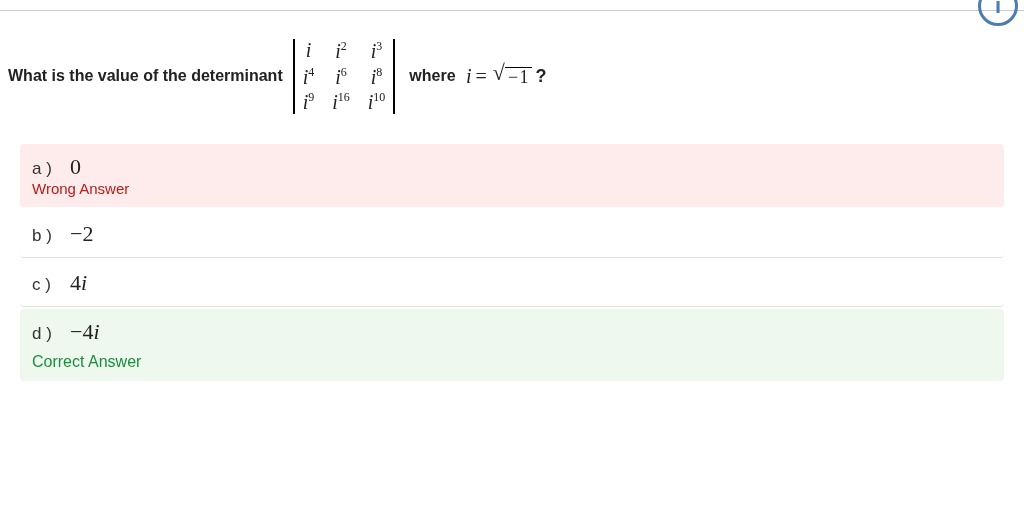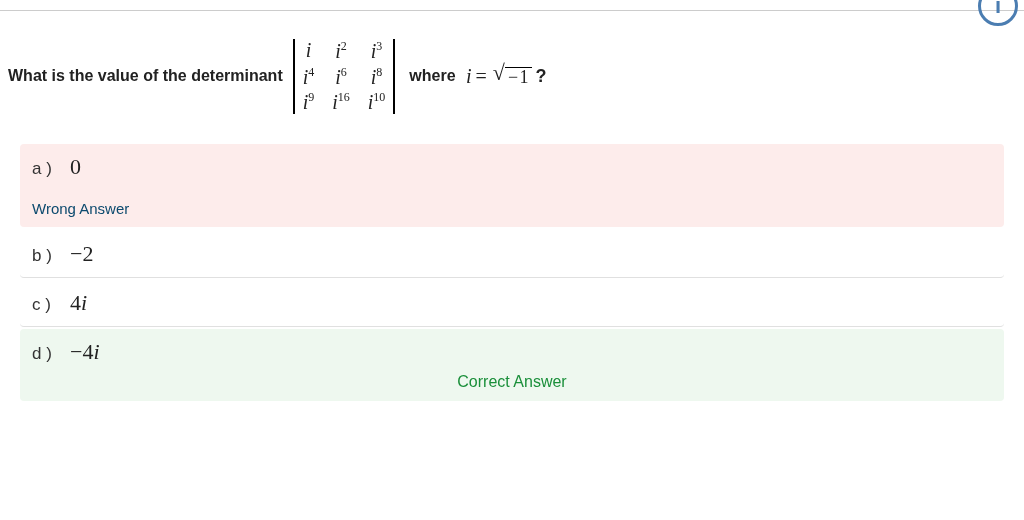--- a/index.html
+++ b/index.html
@@ -107,29 +107,28 @@
     .option.wrong {
       background: #fdeceb;
       border-bottom: none;
       margin-bottom: 4px;
     }
     .option.correct {
       background: #eef8ef;
       border-bottom: none;
     }
     .feedback-wrong {
-      color: #0c4a6e;
+      color: #b91c1c;
       font-size: 15px;
-      margin-top: 20px;
+      margin-top: 0;
     }
     .feedback-correct {
       color: #1a8f3a;
       font-size: 16px;
       margin-top: 8px;
-      text-align: center;
     }
     .corner-icon {
       position: absolute;
       top: -14px;
       right: 6px;
       width: 40px;
       height: 40px;
       border: 3px solid #4b7db1;
       border-radius: 50%;
       display: flex;

